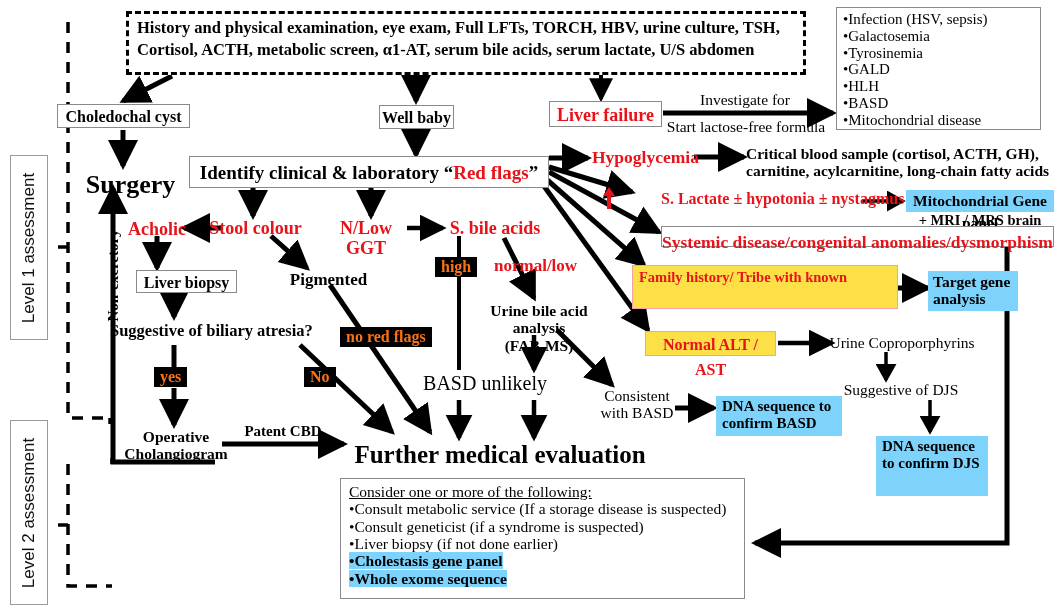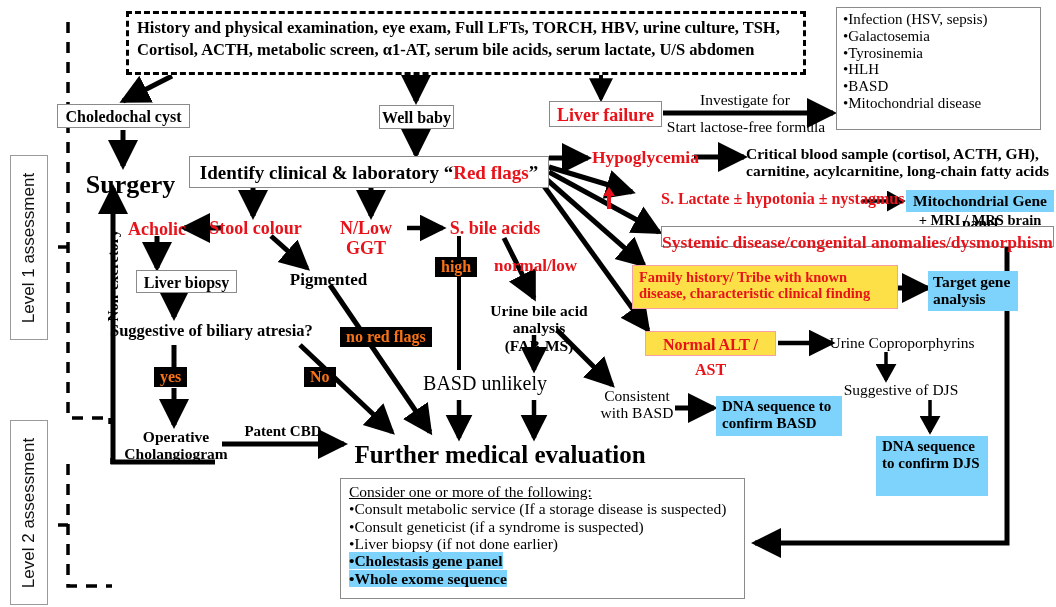--- a/index.html
+++ b/index.html
@@ -150,20 +150,21 @@
   <div class="n dashbox txt serif bold l" style="left:126px;top:11px;width:680px;height:64px;padding:5px 8px;font-size:16.5px;">
     <div>History and physical examination, eye exam, Full LFTs, TORCH, HBV, urine culture, TSH,</div>
     <div style="margin-top:4px;">Cortisol, ACTH, metabolic screen, α1-AT, serum bile acids, serum lactate, U/S abdomen</div>
   </div>
 
   <div class="n boxed txt serif l" style="left:836px;top:7px;width:205px;height:123px;padding:3px 6px;font-size:15px;">
     <ul class="plain">
       <li>•Infection (HSV, sepsis)</li>
       <li>•Galactosemia</li>
       <li>•Tyrosinemia</li>
+      <li>•GALD</li>
       <li>•HLH</li>
       <li>•BASD</li>
       <li>•Mitochondrial disease</li>
     </ul>
   </div>
 
   <div class="n levelbox" style="left:10px;top:155px;width:38px;height:185px;display:flex;align-items:center;justify-content:center;">
     <span>Level 1 assessment</span>
   </div>
   <div class="n levelbox" style="left:10px;top:420px;width:38px;height:185px;display:flex;align-items:center;justify-content:center;">
@@ -261,21 +262,20 @@
 
   <div class="n txt serif bold l red" style="left:620px;top:190px;width:250px;font-size:16px;margin-left:41px;">S. Lactate ± hypotonia ± nystagmus</div>
 
   <div class="n txt serif bold c hl" style="left:906px;top:190px;width:148px;height:22px;line-height:22px;font-size:15.5px;">Mitochondrial Gene panel</div>
   <div class="n txt serif bold c" style="left:906px;top:212px;width:148px;font-size:14.5px;">+ MRI / MRS brain</div>
 
   <div class="n boxed txt serif bold c red" style="left:661px;top:226px;width:393px;height:21px;line-height:30px;font-size:17.5px;">Systemic disease/congenital anomalies/dysmorphism</div>
 
   <div class="n boxed-red txt serif bold l red" style="left:632px;top:265px;width:266px;height:44px;padding:3px 6px;font-size:14.5px;">
     <div>Family history/ Tribe with known</div>
-    <div>disease, characteristic clinical finding</div>
   </div>
 
   <div class="n txt serif bold l hl" style="left:928px;top:271px;width:90px;height:40px;padding:2px 5px;font-size:15.5px;">
     <div>Target gene</div>
     <div>analysis</div>
   </div>
 
   <div class="n boxed-red txt serif bold c red" style="left:645px;top:331px;width:131px;height:25px;line-height:25px;font-size:16px;">Normal ALT / AST</div>
 
   <div class="n txt serif c" style="left:812px;top:334px;width:180px;font-size:15.5px;">Urine Coproporphyrins</div>

